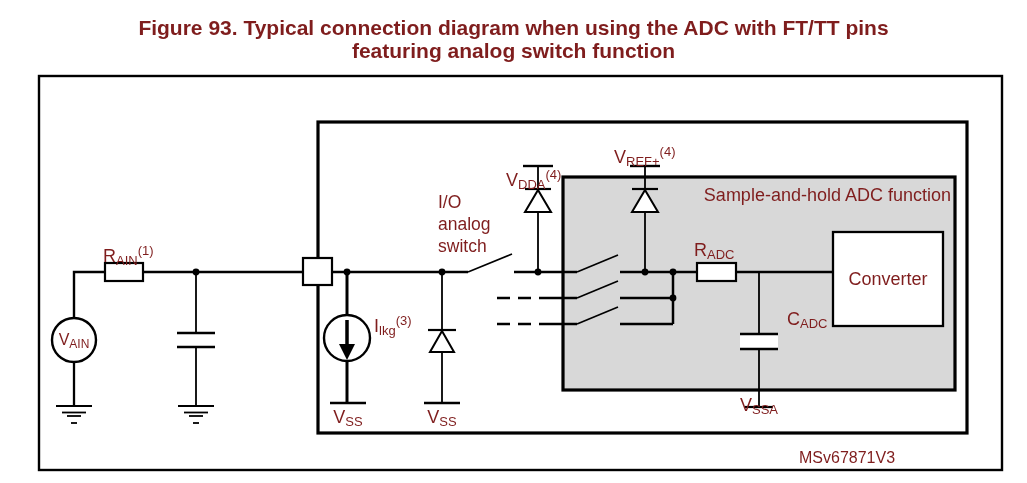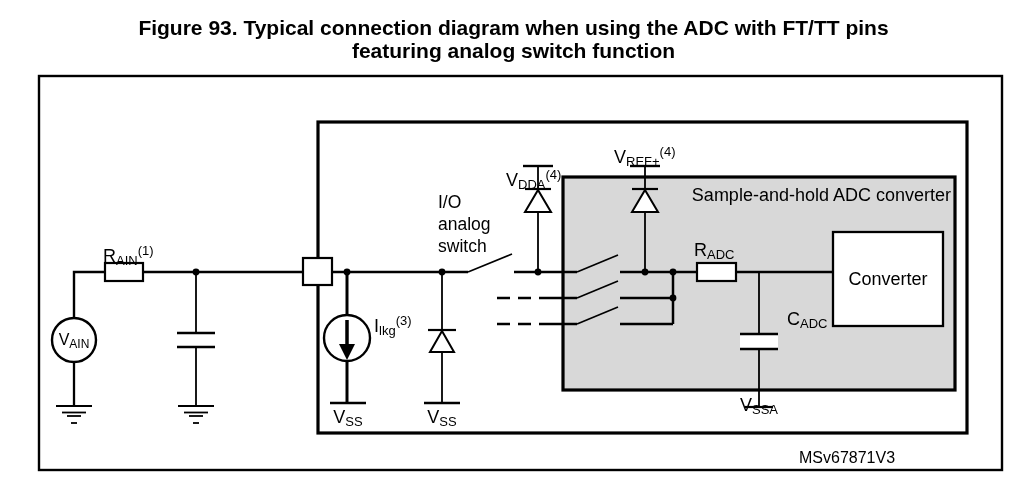--- a/index.html
+++ b/index.html
@@ -1,18 +1,18 @@
 <!DOCTYPE html>
 <html><head>
 <meta charset="utf-8">
 <style>
   html,body { margin:0; padding:0; background:#ffffff; }
   .stage {
     position:relative; width:1027px; height:483px; background:#ffffff;
-    font-family:"Liberation Sans", sans-serif; color:#000000; overflow:hidden;
+    font-family:"Liberation Sans", sans-serif; color:#7f1d1d; overflow:hidden;
   }
   .title {
     position:absolute; top:16px; left:0; width:100%;
     text-align:center; font-weight:bold; font-size:21px; line-height:23px;
   }
   svg.diagram { position:absolute; left:0; top:0; }
   .lbl { position:absolute; font-size:18px; white-space:nowrap; line-height:19px; }
   .lbl sub { font-size:13px; vertical-align:-3px; }
   .lbl sup { font-size:13px; vertical-align:7px; }
   .lbl.small { font-size:16px; }
@@ -179,21 +179,21 @@
 
   <div class="lbl" style="left:787px; top:310px;"><span>C</span><sub>ADC</sub></div>
 
   <div class="annot" style="left:438px; top:191px; width:84px;">
     <div>I/O</div>
     <div>analog</div>
     <div>switch</div>
   </div>
 
 
-  <div class="sample-hold">Sample-and-hold ADC converter</div>
+  <div class="sample-hold">Sample-and-hold ADC function</div>
 
   <div class="conv-label">
     <span>Converter</span>
   </div>
 
   <div class="watermark">MSv67871V3</div>
 
 </div>
 
 </body></html>

